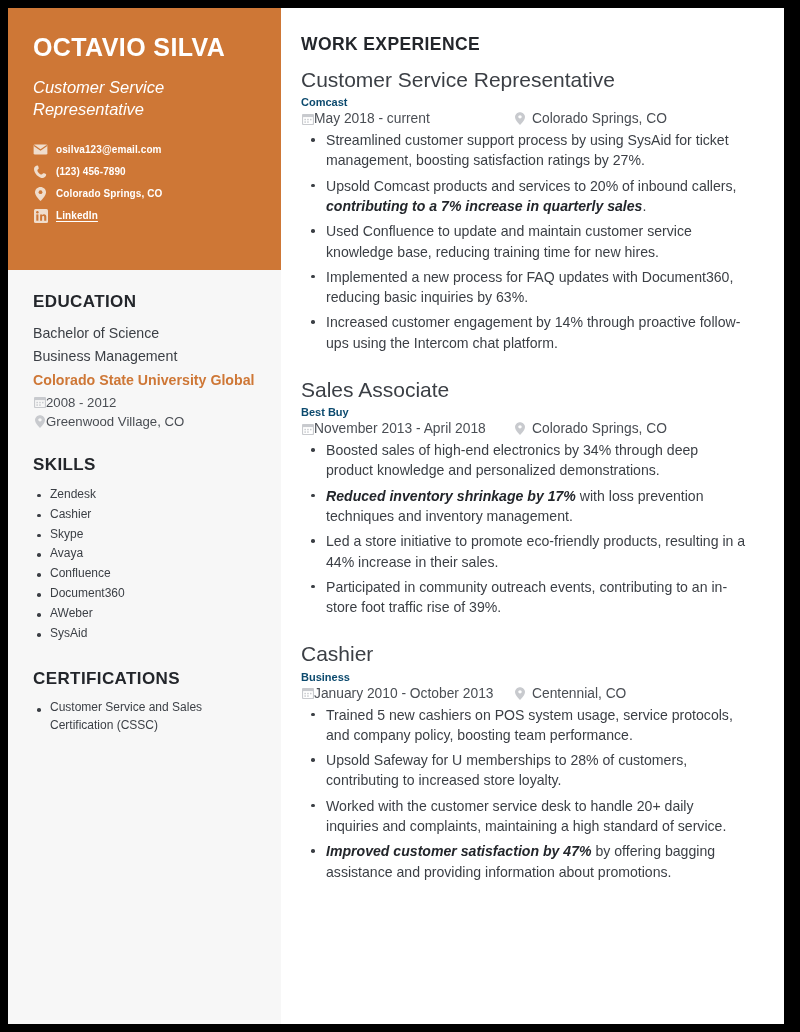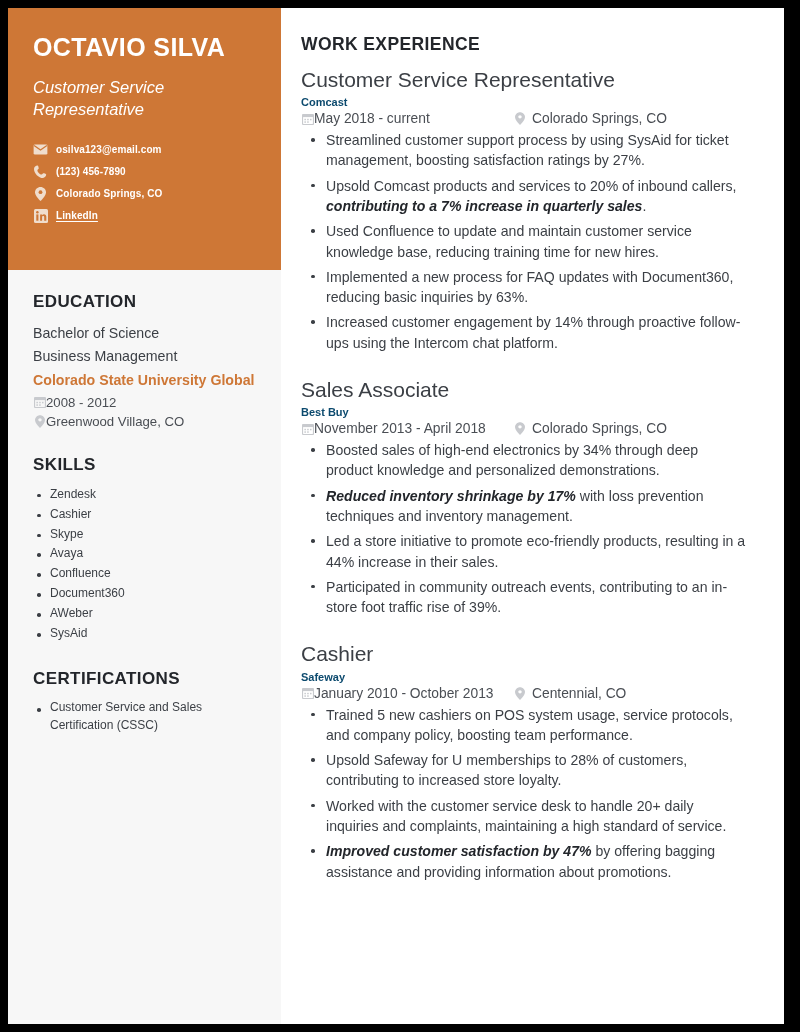--- a/index.html
+++ b/index.html
@@ -390,21 +390,21 @@
       <ul class="bullets">
         <li><span>Boosted sales of high-end electronics by 34% through deep product knowledge and personalized demonstrations.</span><b></b><span></span></li>
         <li><span></span><b>Reduced inventory shrinkage by 17%</b><span> with loss prevention techniques and inventory management.</span></li>
         <li><span>Led a store initiative to promote eco-friendly products, resulting in a 44% increase in their sales.</span><b></b><span></span></li>
         <li><span>Participated in community outreach events, contributing to an in-store foot traffic rise of 39%.</span><b></b><span></span></li>
       </ul>
     </section>
 
     <section class="job">
       <h3 class="job-role">Cashier</h3>
-      <div class="job-company">Safeway</div>
+      <div class="job-company">Business</div>
       <div class="job-meta">
         <span class="m-date">
           <span class="ico">
             <svg width="12" height="12" viewBox="0 0 12 12">
                 <rect x="0.5" y="1.5" width="11" height="10" rx="1" fill="none" stroke="#c8cace" stroke-width="1.2"></rect>
                 <rect x="0.5" y="1.5" width="11" height="2.6" fill="#c8cace"></rect>
                 <rect x="2.4" y="5.8" width="1.5" height="1.5" fill="#c8cace"></rect>
                 <rect x="5.2" y="5.8" width="1.5" height="1.5" fill="#c8cace"></rect>
                 <rect x="8" y="5.8" width="1.5" height="1.5" fill="#c8cace"></rect>
                 <rect x="2.4" y="8.3" width="1.5" height="1.5" fill="#c8cace"></rect>

